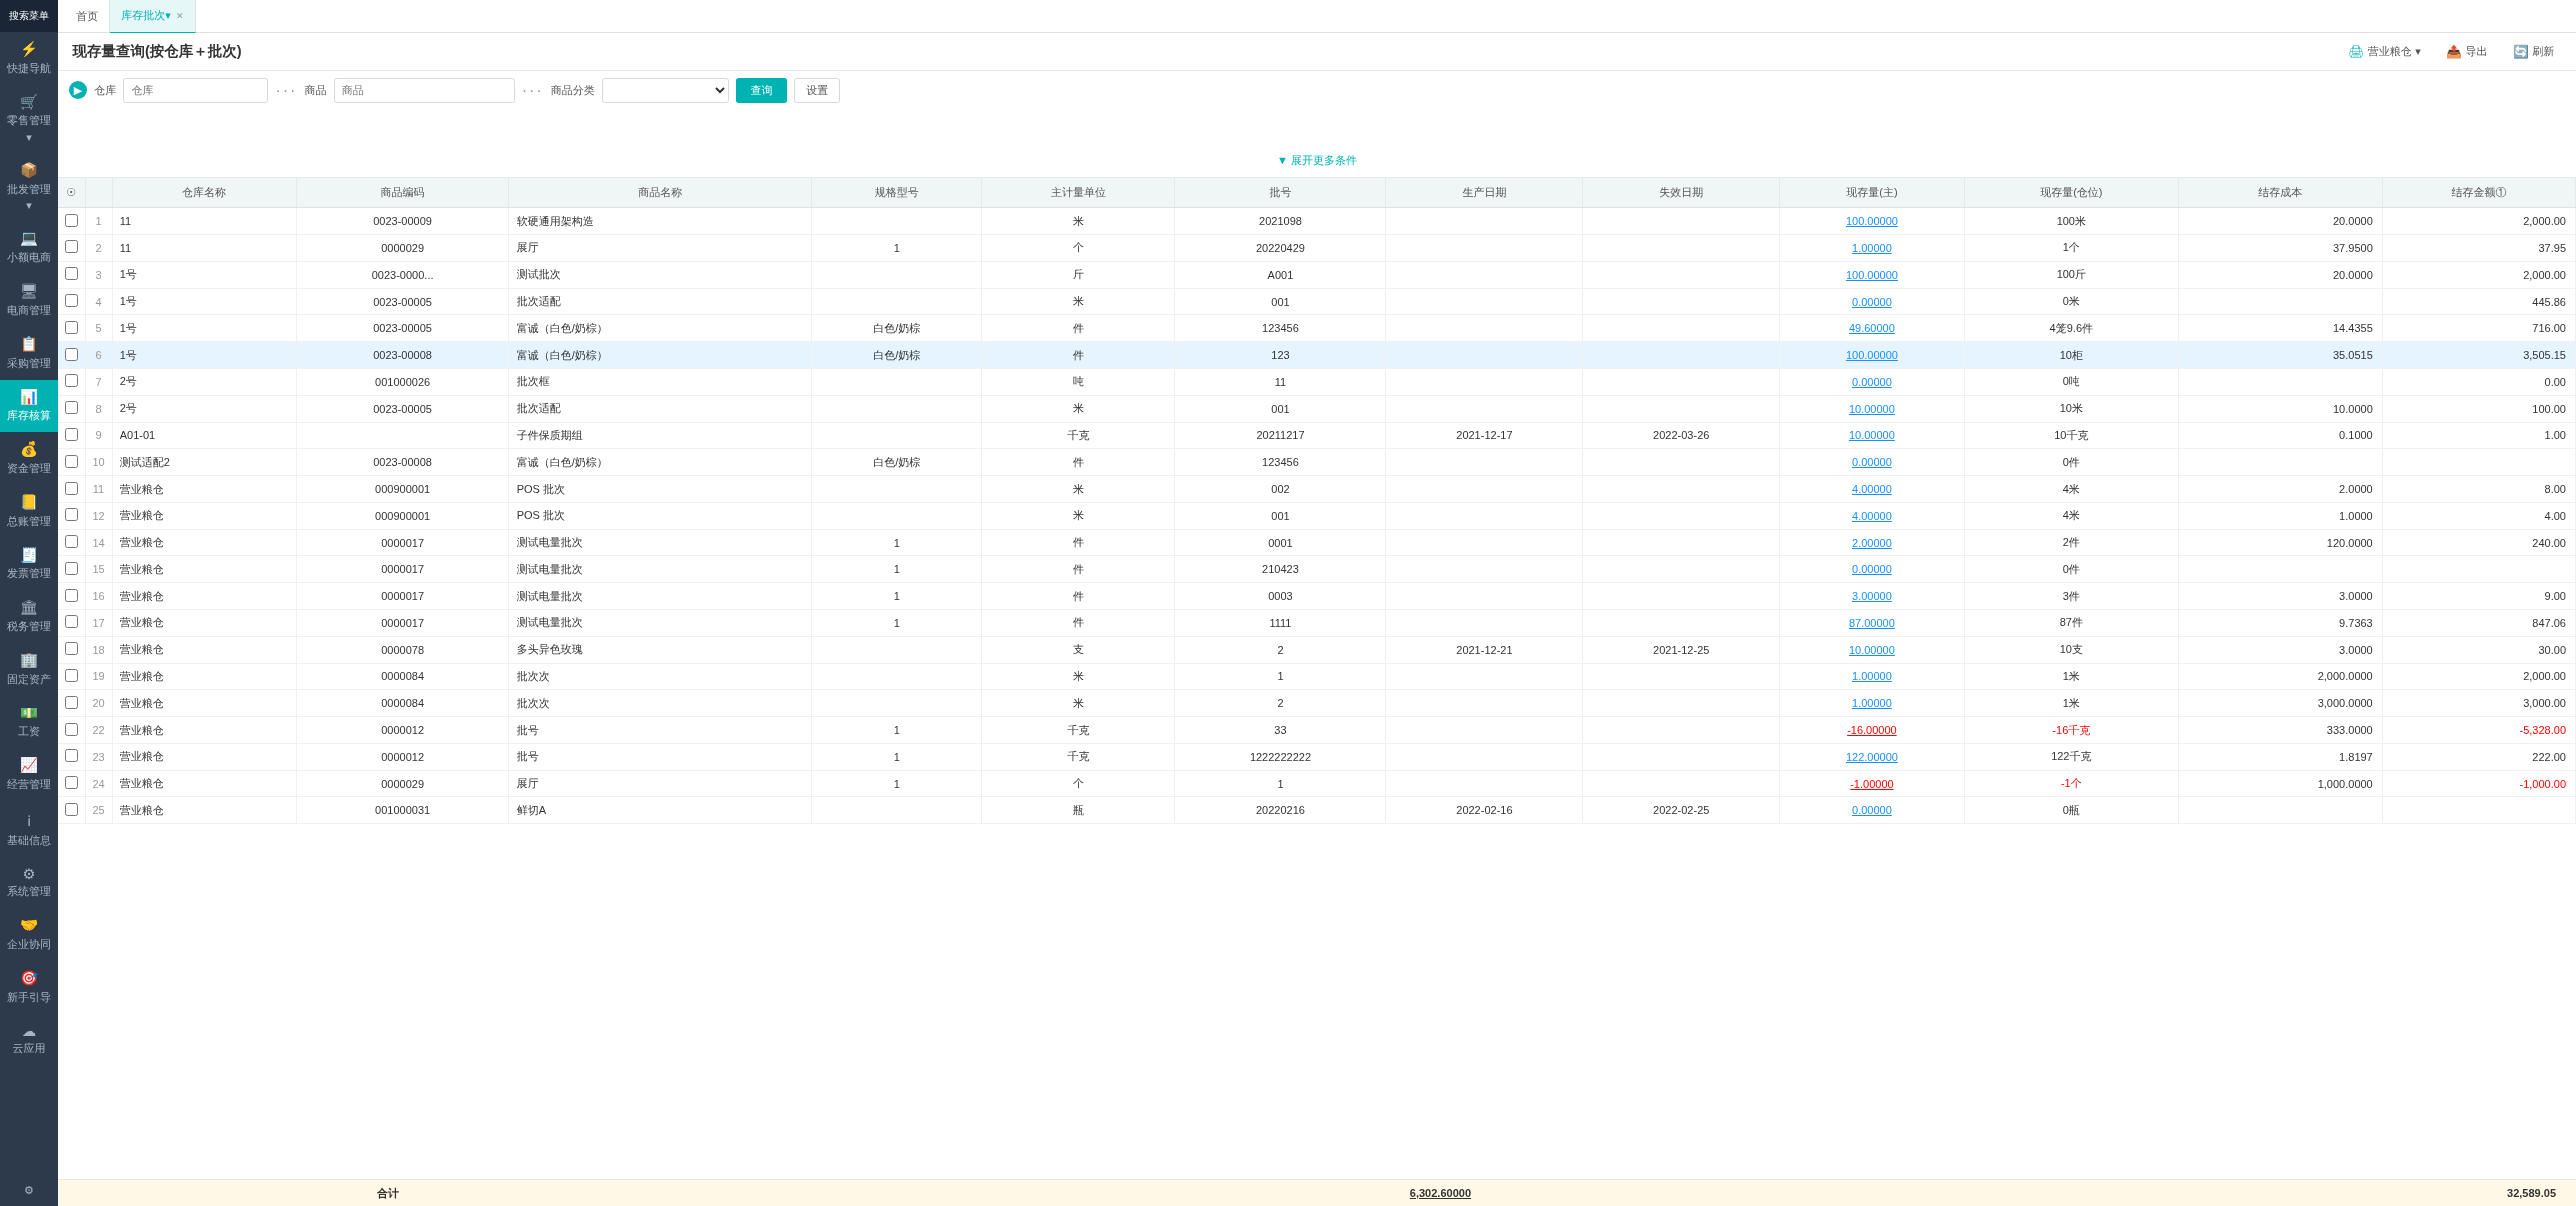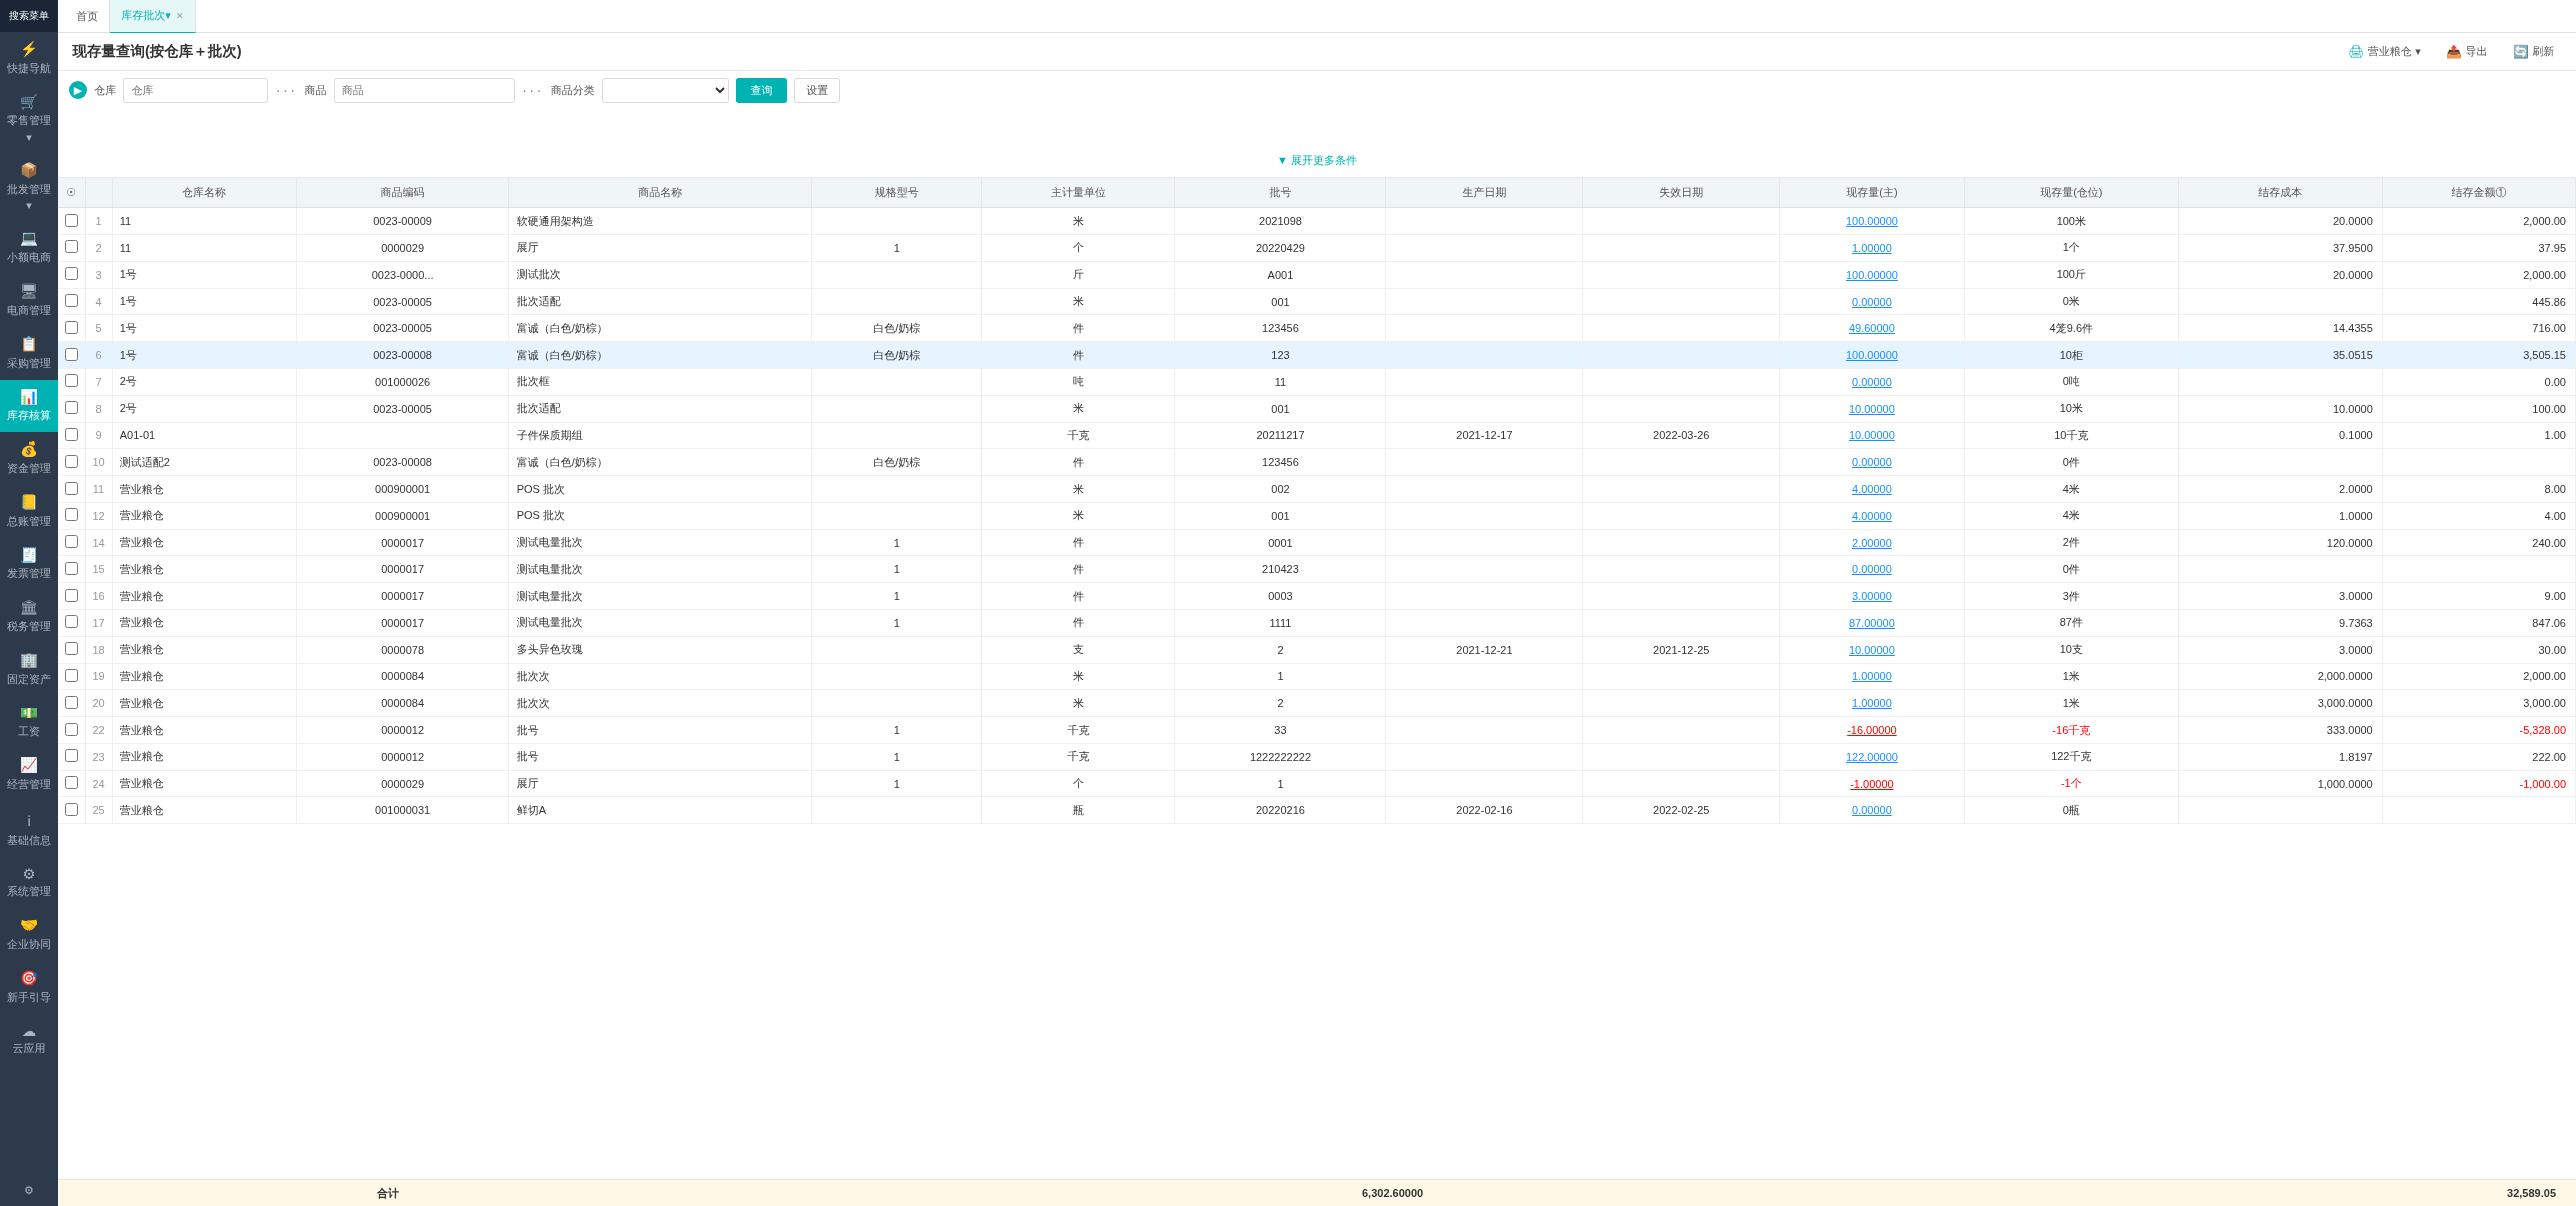--- a/index.html
+++ b/index.html
@@ -806,19 +806,19 @@
     <td class="">0瓶</td>
     <td class="num-col"></td>
     <td class="num-col"></td>
   </tr>
           </tbody>
       </table>
     </div>
 
     <div class="table-footer">
       <span style="flex:1; padding-left: 308px;">合计</span>
-      <span style="width:109px; text-align:left;">6,302.60000</span>
+      <span style="width:109px; text-align:right;text-decoration:underline;">6,302.60000</span>
       <span style="flex:1;"></span>
       <span style="width:109px; text-align:right; padding-right:9px;">32,589.05</span>
     </div>
   </div>
 </div>
 
 
 </body></html>

